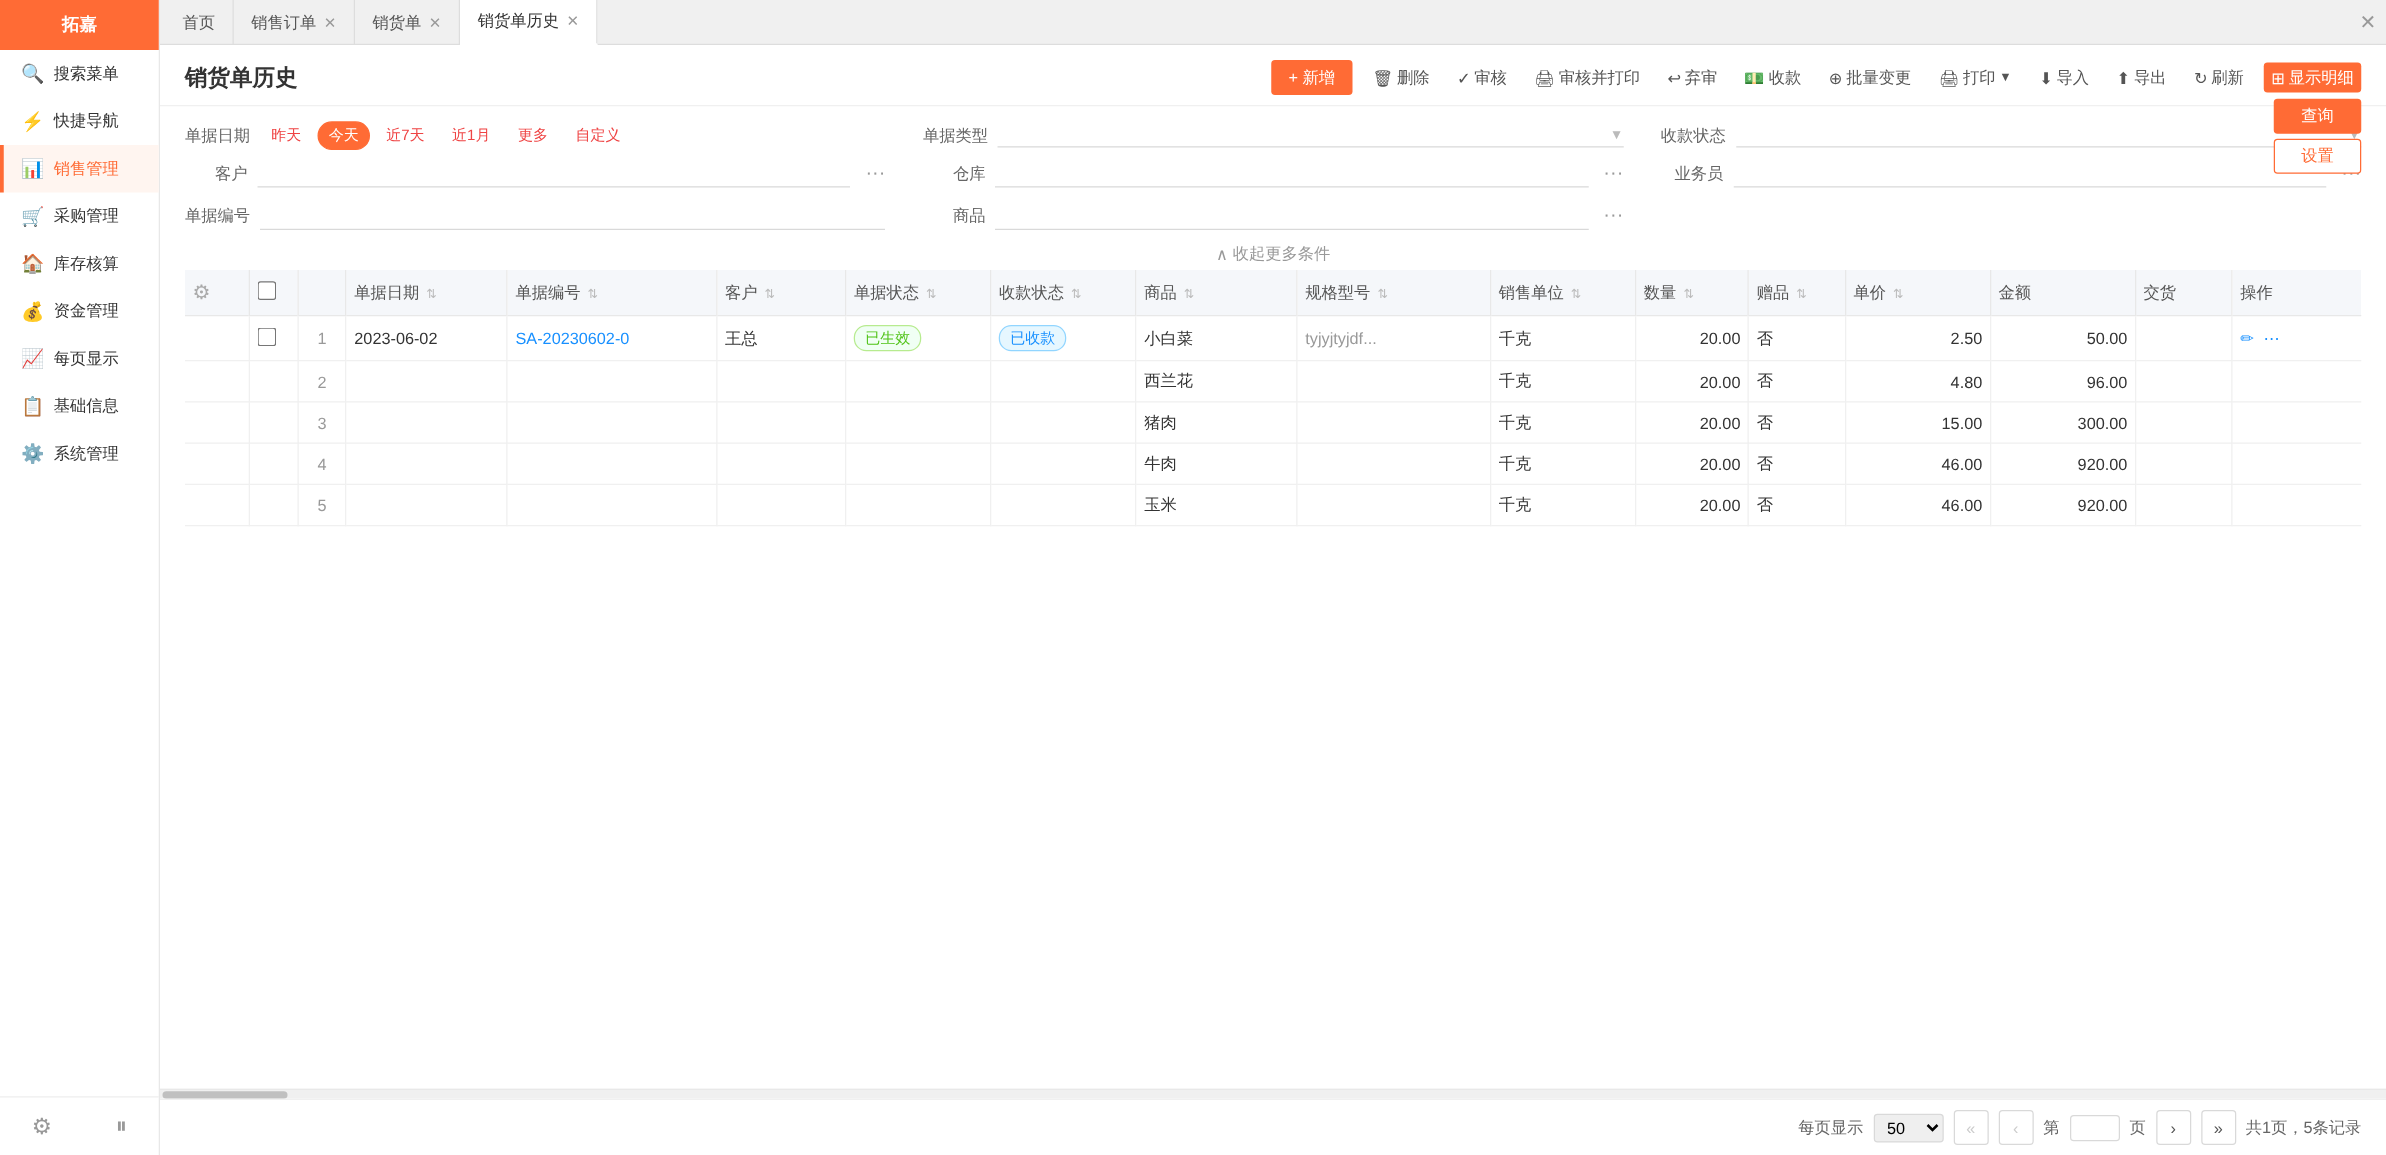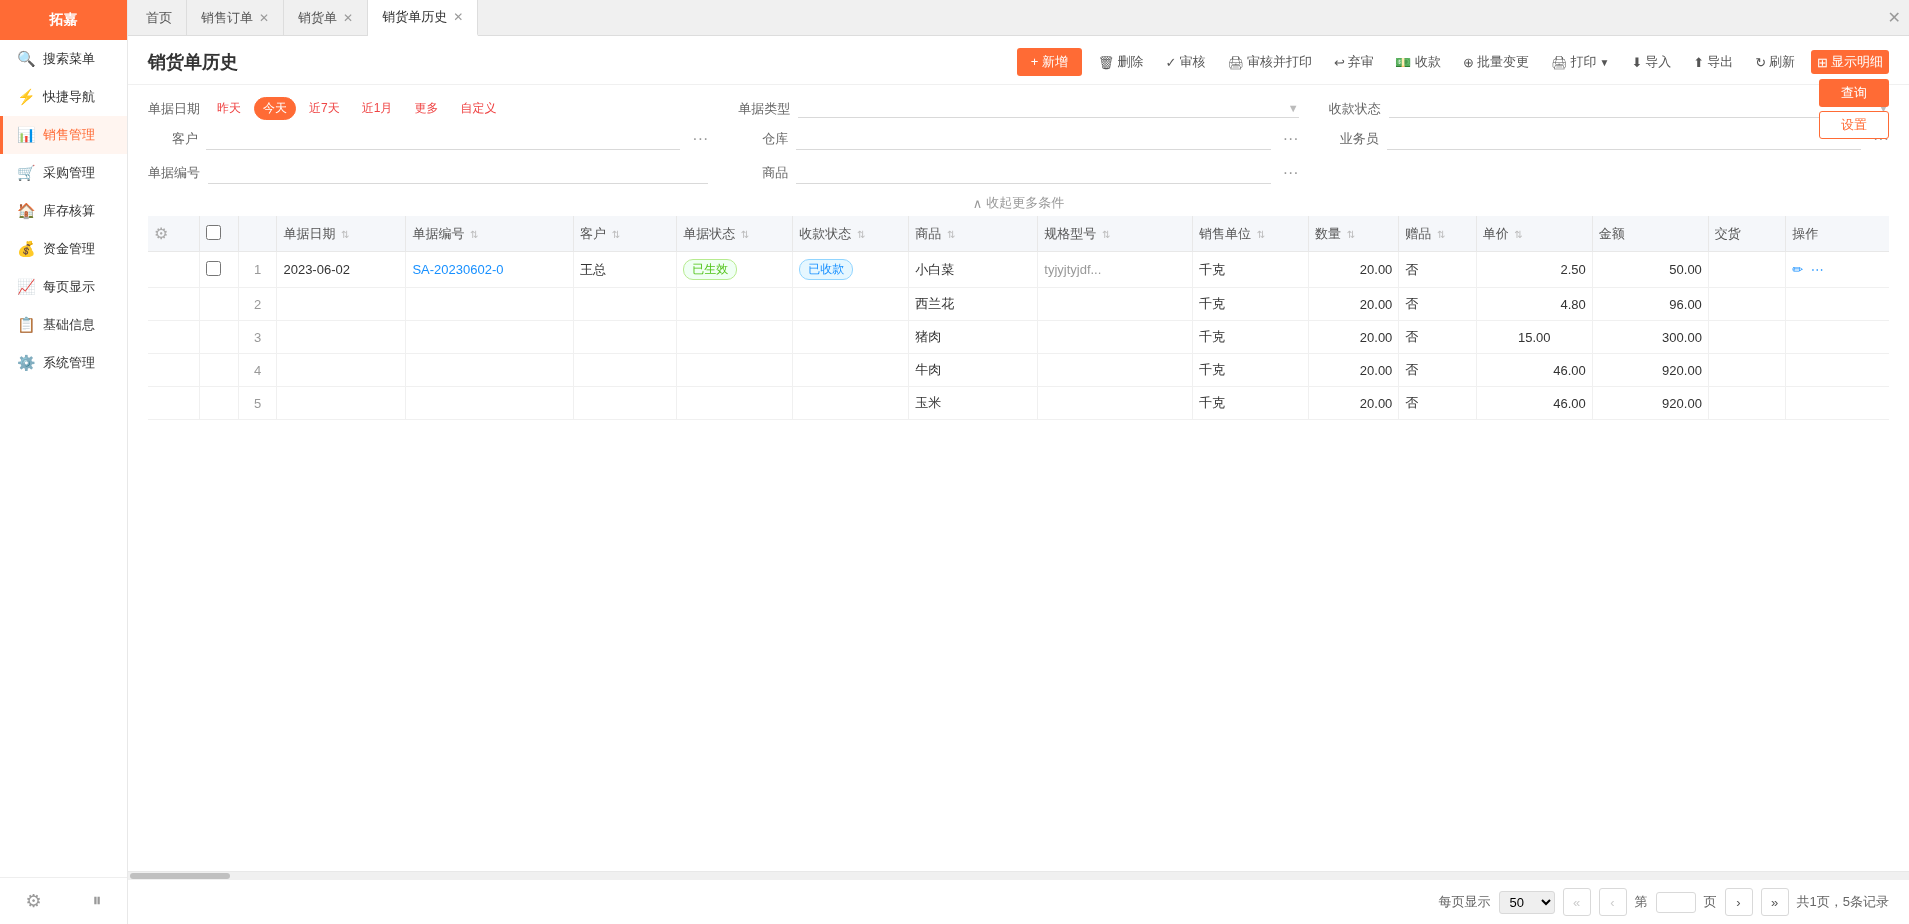--- a/index.html
+++ b/index.html
@@ -653,21 +653,21 @@
         
       </td>
       <td>
         
       </td>
       <td>猪肉</td>
       <td style="color:#999;"></td>
       <td>千克</td>
       <td style="text-align:right;">20.00</td>
       <td>否</td>
-      <td style="text-align:center;">15.00</td>
+      <td style="text-align:right;">15.00</td>
       <td style="text-align:right;">300.00</td>
       <td></td>
       <td>
         
       </td>
     </tr>
             <tr>
       <td></td>
       <td>
         

